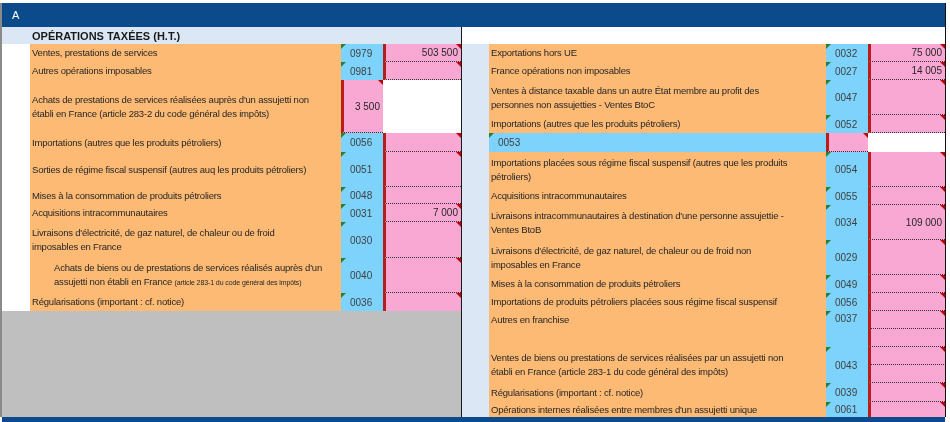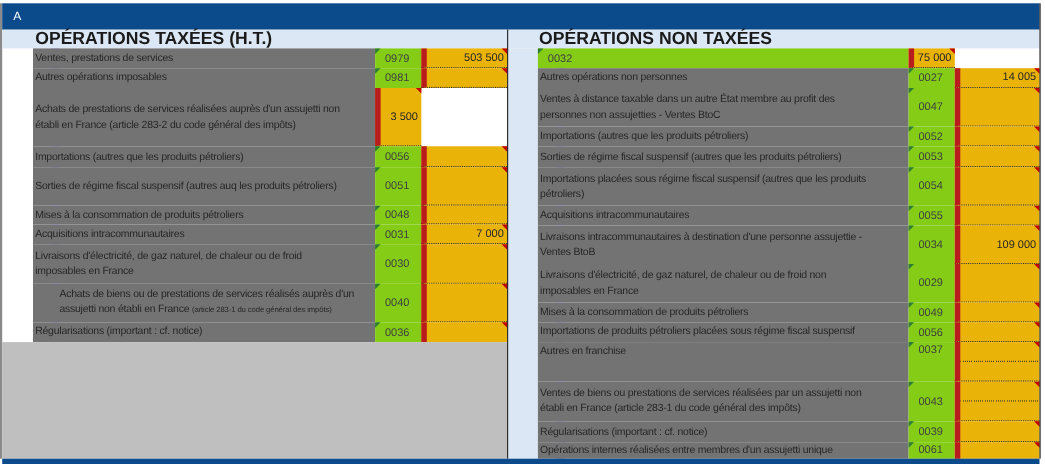--- a/index.html
+++ b/index.html
@@ -9,54 +9,54 @@
   }
   .left-edge { position:absolute; left:0; top:3px; width:2px; height:414px; background:#8a8a8a; }
   .right-edge { position:absolute; left:945px; top:3px; width:1px; height:414px; background:#111111; }
   .hdr { position:absolute; left:2px; top:3px; width:943px; height:24px; background:#0b4a8b; color:#ffffff; }
   .hdr .letter { position:absolute; left:10px; top:6px; font-size:11px; }
   .hdr .title { position:absolute; left:30px; top:6px; font-size:11px; letter-spacing:-0.1px; }
   .bottom-bar { position:absolute; left:2px; top:417px; width:943px; height:5px; background:#0b4a8b; }
   .divider { position:absolute; left:461px; top:27px; width:1px; height:390px; background:#1a1a1a; }
   .subhead {
     position:absolute; top:27px; height:17px; background:#dbe7f4;
-    font-size:16px; font-weight:bold; color:#1a1a1a; display:flex; align-items:center;
+    font-size:11px; font-weight:bold; color:#1a1a1a; display:flex; align-items:center;
   }
   .subhead.L { left:2px; width:459px; padding-left:30px; box-sizing:border-box; }
   .subhead.R { left:462px; width:483px; padding-left:28px; box-sizing:border-box; }
   .gray { position:absolute; left:2px; top:311px; width:459px; height:106px; background:#bfbfbf; }
   .rightcol-bg { position:absolute; left:462px; top:44px; width:27px; height:373px; background:#dbe7f4; }
 
   .row { position:absolute; display:grid; }
   .row.L { left:2px; width:459px; grid-template-columns:28px 311px 42px 78px; }
   .row.R { left:462px; width:483px; grid-template-columns:27px 337px 42px 77px; }
 
   .c-id {
     background:#c4b5fd; color:#1f3a68; font-size:10px; padding-left:8px;
     display:flex; align-items:center; box-sizing:border-box;margin-left:44px;
   }
   .c-label {
-    background:#737373; padding-left:2px; display:flex; align-items:center; box-sizing:border-box; overflow:hidden;
+    background:#fdba74; padding-left:2px; display:flex; align-items:center; box-sizing:border-box; overflow:hidden;
   }
   .c-label .txt {
     font-size:9.5px; letter-spacing:-0.2px; line-height:14px; white-space:pre-line; color:#262626;
   }
   .c-label .note { font-size:7px; letter-spacing:-0.1px; }
   .c-code {
-    position:relative; background:#84cc16; color:#3f3f3f; font-size:10px; padding-left:9px;
+    position:relative; background:#7dd3fc; color:#3f3f3f; font-size:10px; padding-left:9px;
     display:flex; align-items:center; box-sizing:border-box;
   }
   .c-code::before {
     content:""; position:absolute; left:0; top:0; width:0; height:0;
     border-top:5px solid #2e7d32; border-right:5px solid transparent;
   }
   .c-val {
-    position:relative; background:#eab308; font-size:10px; color:#262626;
+    position:relative; background:#f9a8d4; font-size:10px; color:#262626;
     display:flex; align-items:center; justify-content:flex-end; padding-right:3px;
-    border-left:5px solid #b91c1c; border-bottom:1px dotted #333333; box-sizing:border-box;
+    border-left:3px solid #b91c1c; border-bottom:1px dotted #333333; box-sizing:border-box;
   }
   .c-val::after {
     content:""; position:absolute; right:0; top:0; width:0; height:0;
     border-top:5px solid #c00000; border-left:5px solid transparent;
   }
   .c-val.last { border-bottom:none; }
   .c-val.nored::after { display:none; }
   .c-val.midline {
     background-image:repeating-linear-gradient(to right, #333 0 1px, transparent 1px 2px);
     background-size:100% 1px; background-repeat:no-repeat; background-position:0 17px;
@@ -68,21 +68,20 @@
 </head>
 <body>
 
 <div class="page">
   <div class="left-edge"></div>
   <div class="hdr">
     <span class="letter">A</span>
   </div>
 
   <div class="subhead L">OPÉRATIONS TAXÉES (H.T.)</div>
-  <div class="subhead R">OPÉRATIONS NON TAXÉES</div>
 
   <div class="rightcol-bg"></div>
 
   <div class="row L" style="top:44px;height:18px">
     <div class="c-id">A1</div>
     <div class="c-label">
         <span class="txt">Ventes, prestations de services</span>
       </div>
     <div class="c-code">0979</div>
     <div class="c-val">503 500</div>
@@ -159,27 +158,30 @@
         <span class="txt">Régularisations (important : cf. notice)</span>
       </div>
     <div class="c-code">0036</div>
     <div class="c-val last"></div>
   </div>
 
   <div class="gray"></div>
 
   <div class="row R" style="top:44px;height:18px">
     <div class="c-id">E1</div>
+    <div class="c-label">
+        <span class="txt">Exportations hors UE</span>
+      </div>
     <div class="c-code">0032</div>
     <div class="c-val">75 000</div>
   </div>
   <div class="row R" style="top:62px;height:18px">
     <div class="c-id">E2</div>
     <div class="c-label">
-        <span class="txt">Autres opérations non personnes</span>
+        <span class="txt">France opérations non imposables</span>
       </div>
     <div class="c-code">0027</div>
     <div class="c-val">14 005</div>
   </div>
   <div class="row R" style="top:80px;height:35px">
     <div class="c-id">E3</div>
     <div class="c-label">
         <span class="txt">Ventes à distance taxable dans un autre État membre au profit des
 personnes non assujetties - Ventes BtoC</span>
       </div>
@@ -189,23 +191,20 @@
   <div class="row R" style="top:115px;height:18px">
     <div class="c-id">E4</div>
     <div class="c-label">
         <span class="txt">Importations (autres que les produits pétroliers)</span>
       </div>
     <div class="c-code">0052</div>
     <div class="c-val"></div>
   </div>
   <div class="row R" style="top:133px;height:19px">
     <div class="c-id">E5</div>
-    <div class="c-label">
-        <span class="txt">Sorties de régime fiscal suspensif (autres que les produits pétroliers)</span>
-      </div>
     <div class="c-code">0053</div>
     <div class="c-val"></div>
   </div>
   <div class="row R" style="top:152px;height:35px">
     <div class="c-id">E6</div>
     <div class="c-label">
         <span class="txt">Importations placées sous régime fiscal suspensif (autres que les produits
 pétroliers)</span>
       </div>
     <div class="c-code">0054</div>

